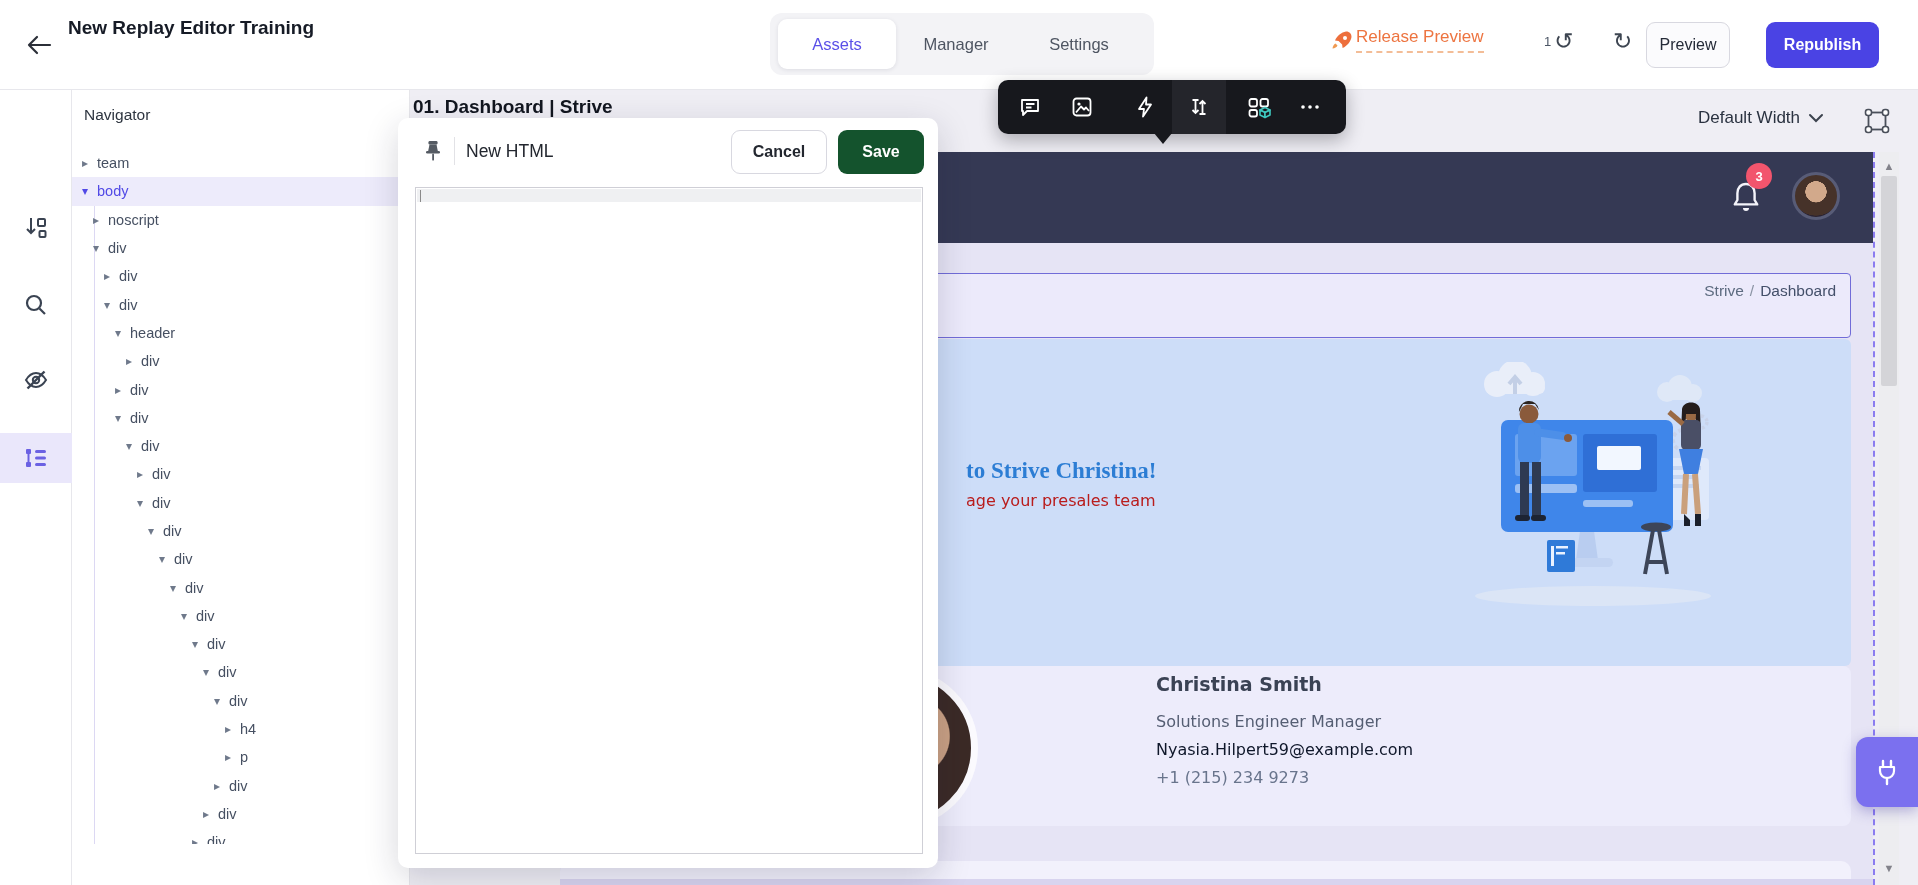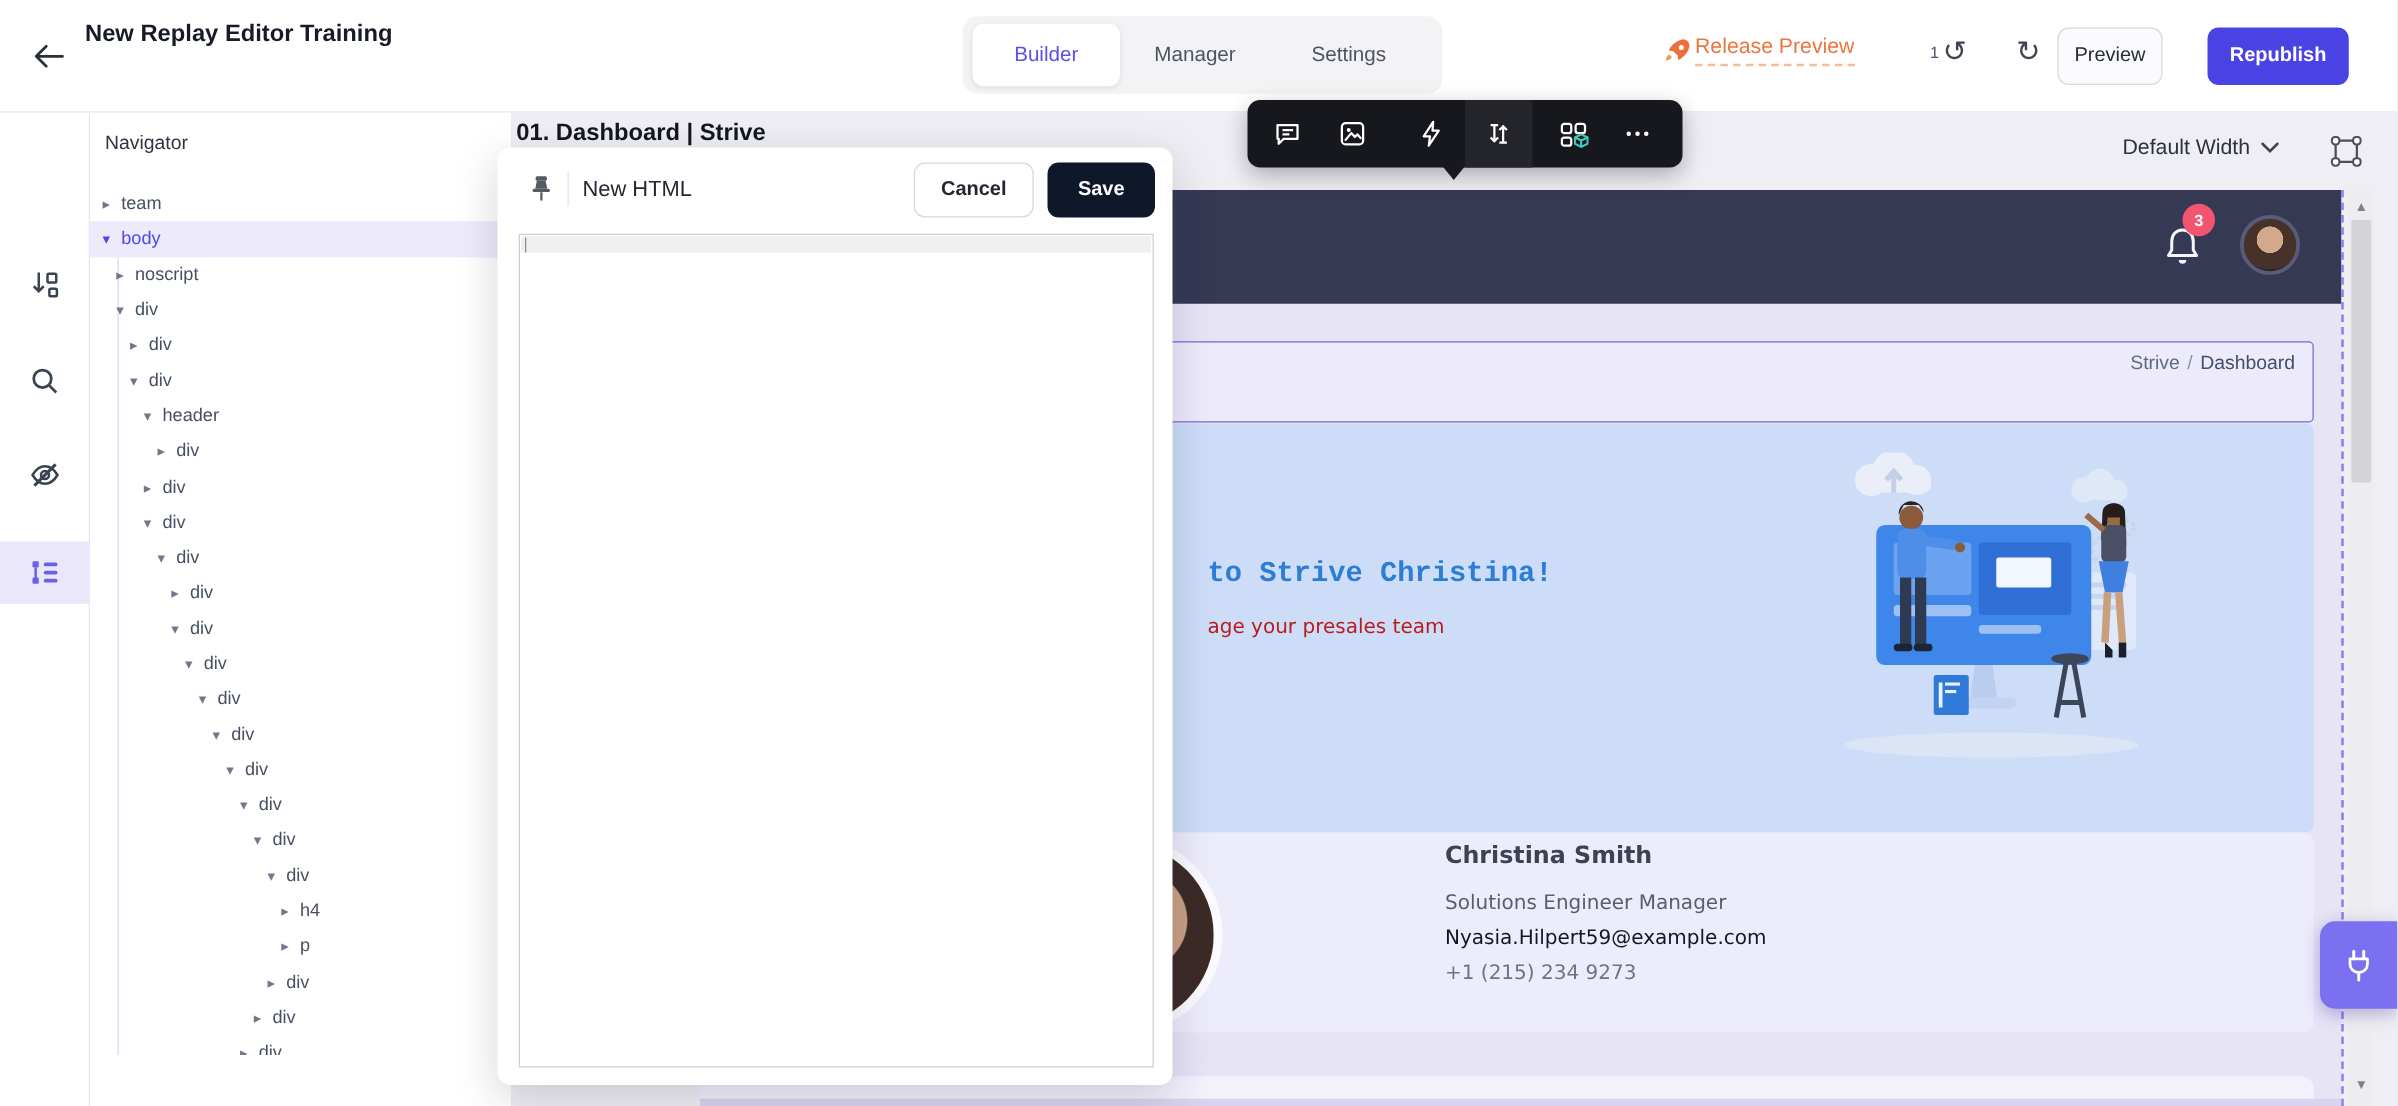--- a/index.html
+++ b/index.html
@@ -69,22 +69,22 @@
   .hdr-avatar { position:absolute; left:1232px; top:20px; width:48px; height:48px; border-radius:50%;
            border:3px solid #585c77; cursor:pointer;
            background:radial-gradient(circle at 50% 40%, #d2a98b 0 32%, #463229 33% 72%, #2b2331 73% 100%); }
   .card { position:absolute; left:0; width:1291px; }
   .bc-card { top:121px; height:65px; background:#eceafb; border:1.5px solid #716cd8; border-radius:4px; }
   .breadcrumb { position:absolute; right:14px; top:8px; font-size:15.5px; }
   .bc-parent { color:#5d6b80; }
   .bc-sep { color:#8a93a3; padding:0 6px; }
   .bc-current { color:#44506a; }
   .banner-card { top:187px; height:327px; background:#cdddf8; border-radius:6px; overflow:hidden; }
-  .banner-heading { position:absolute; left:406px; top:107px; font-size:23px; font-weight:700; color:#2c7dd4;
-                    font-family:Liberation Mono, monospace; }
+  .banner-heading { position:absolute; left:406px; top:119px; font-size:23px; font-weight:700; color:#2c7dd4;
+                    font-family:Liberation Serif, serif; }
   .banner-sub { position:absolute; left:406px; top:152px; font-size:16px; color:#b91c1c;
                 font-family:"DejaVu Sans", sans-serif; }
   .illus { position:absolute; left:875px; top:23px; }
   .profile-card { top:514px; height:160px; background:#edecfb; border-radius:8px; }
   .profile-avatar { position:absolute; left:258px; top:516px; width:160px; height:160px; border-radius:50%;
                     border:7px solid #fbfafe;
                     background:radial-gradient(circle at 58% 42%, #caa184 0 33%, #3b2a26 34% 74%, #241b22 75% 100%); }
   .profile-text { position:absolute; left:596px; font-family:"DejaVu Sans", sans-serif; }
   .p-name { top:521px; font-size:19px; font-weight:600; color:#3a4254; }
   .p-role { top:560px; font-size:16px; color:#555e73; }
@@ -113,21 +113,21 @@
   
   .modal { position:absolute; left:398px; top:118px; width:540px; height:750px; background:#fff;
            border-radius:10px; box-shadow:0 10px 34px rgba(25,25,55,.18); z-index:20; }
   .modal-pin { position:absolute; left:22px; top:20px; width:26px; height:26px; cursor:pointer; }
   .modal-divider { position:absolute; left:56px; top:19px; width:1px; height:28px; background:#e2e2e6; }
   .modal-title { position:absolute; left:68px; top:23px; font-size:17.5px; color:#23272f; }
   .btn-cancel { position:absolute; left:333px; top:12px; width:96px; height:44px; border-radius:9px;
                 background:#fff; border:1px solid #d8d8e0; font-size:16px; font-weight:600; color:#23272f;
                 display:flex; align-items:center; justify-content:center; cursor:pointer; }
   .btn-save { position:absolute; left:440px; top:12px; width:86px; height:44px; border-radius:9px;
-              background:#0f172a; font-size:16px; font-weight:600; color:#fff;
+              background:#14532d; font-size:16px; font-weight:600; color:#fff;
               display:flex; align-items:center; justify-content:center; cursor:pointer;text-align:center; }
   .code-editor { position:absolute; left:17px; top:69px; width:508px; height:667px; border:1px solid #cfcfd6;
                  background:#fff; cursor:text; }
   .editor-strip { position:absolute; left:1px; top:1px; width:504px; height:13px; background:#eff0f2; }
   .editor-cursor { position:absolute; left:3px; top:1px; width:1px; height:12px; background:#8a8a8a; }
 
   svg { display:block; }
 </style>
 </head>
 <body>
@@ -270,21 +270,21 @@
 
   <div class="topbar">
     <div class="back-btn">
       <svg width="26" height="24" viewBox="0 0 26 24">
         <path d="M24 12 L3 12 M11 4 L3 12 L11 20" fill="none" stroke="#2b2f38" stroke-width="2.2" stroke-linecap="round" stroke-linejoin="round"></path>
       </svg>
     </div>
     <div class="doc-title">New Replay Editor Training</div>
 
     <div class="tabs-box">
-      <div class="tab tab-builder active">Builder</div>
+      <div class="tab tab-builder active">Assets</div>
       <div class="tab tab-assets">Manager</div>
       <div class="tab tab-settings">Settings</div>
     </div>
 
     <div class="release">
       <span>
         <svg width="22" height="22" viewBox="0 0 22 22">
           <path d="M16 2.5 C11.5 3.2 7 6.8 5 11.4 L8.6 11.9 L12.1 15.4 L12.6 19 C17.2 17 20.8 12.5 21.5 8 C21.7 4.8 19.2 2.3 16 2.5 Z" fill="#ed6f3c"></path>
           <circle cx="15" cy="9" r="2" fill="#fff"></circle>
           <path d="M5.5 14.5 C3.8 15.2 2.8 17.2 2.5 19.5 C4.8 19.2 6.8 18.2 7.5 16.5 Z" fill="#f09a52"></path>

